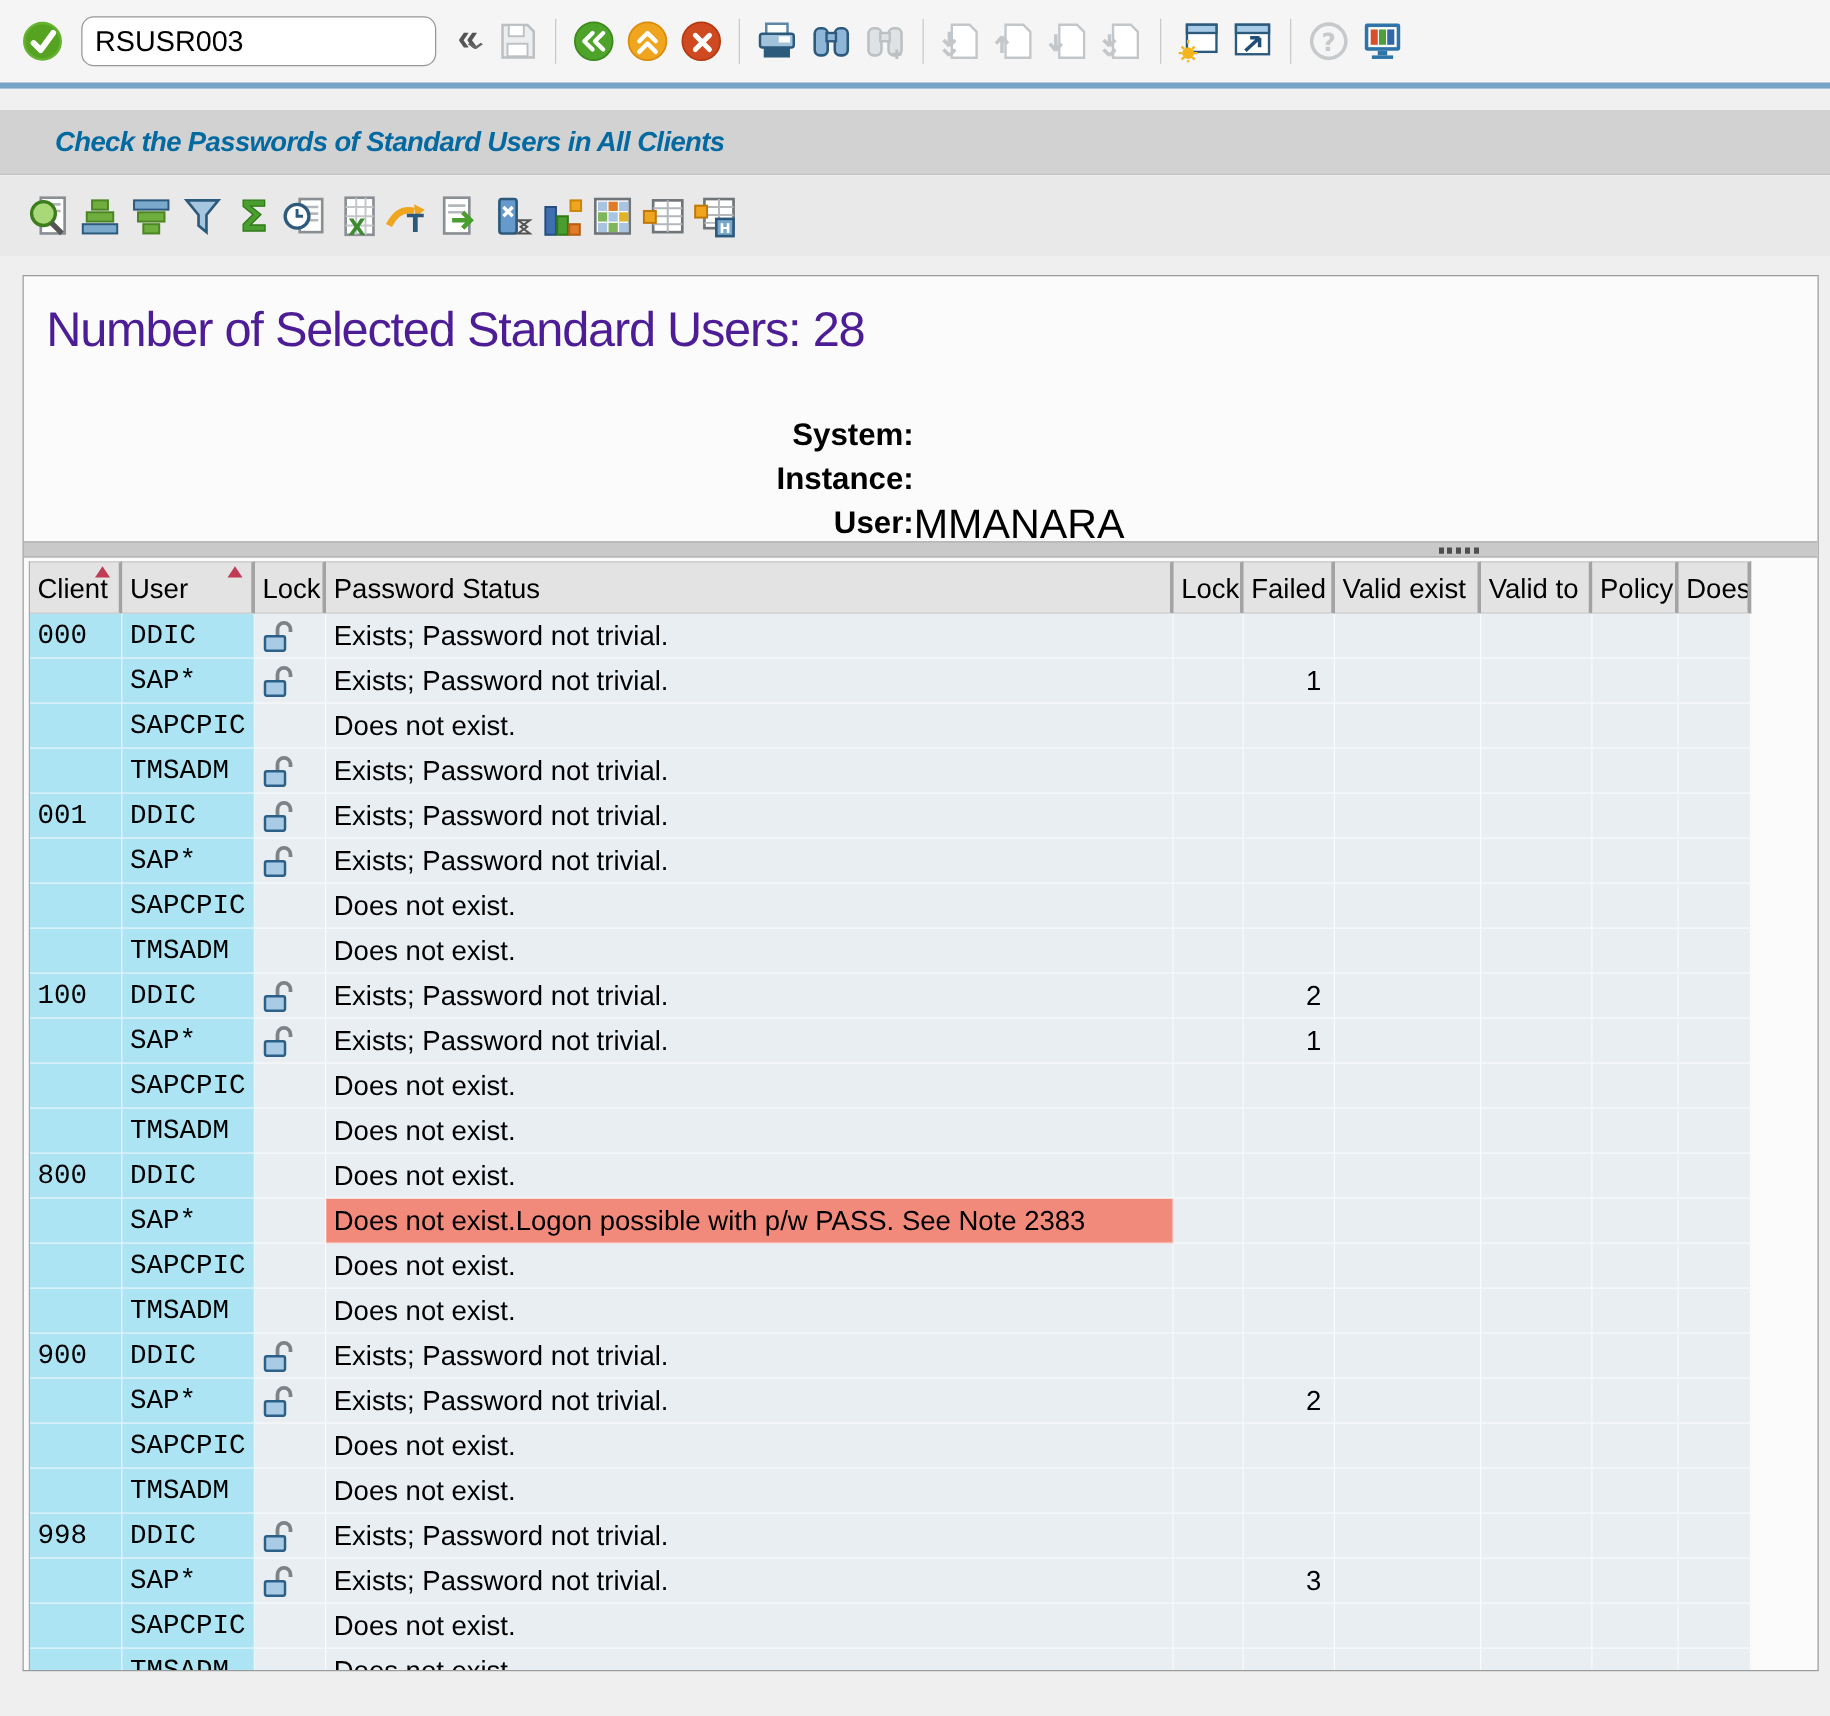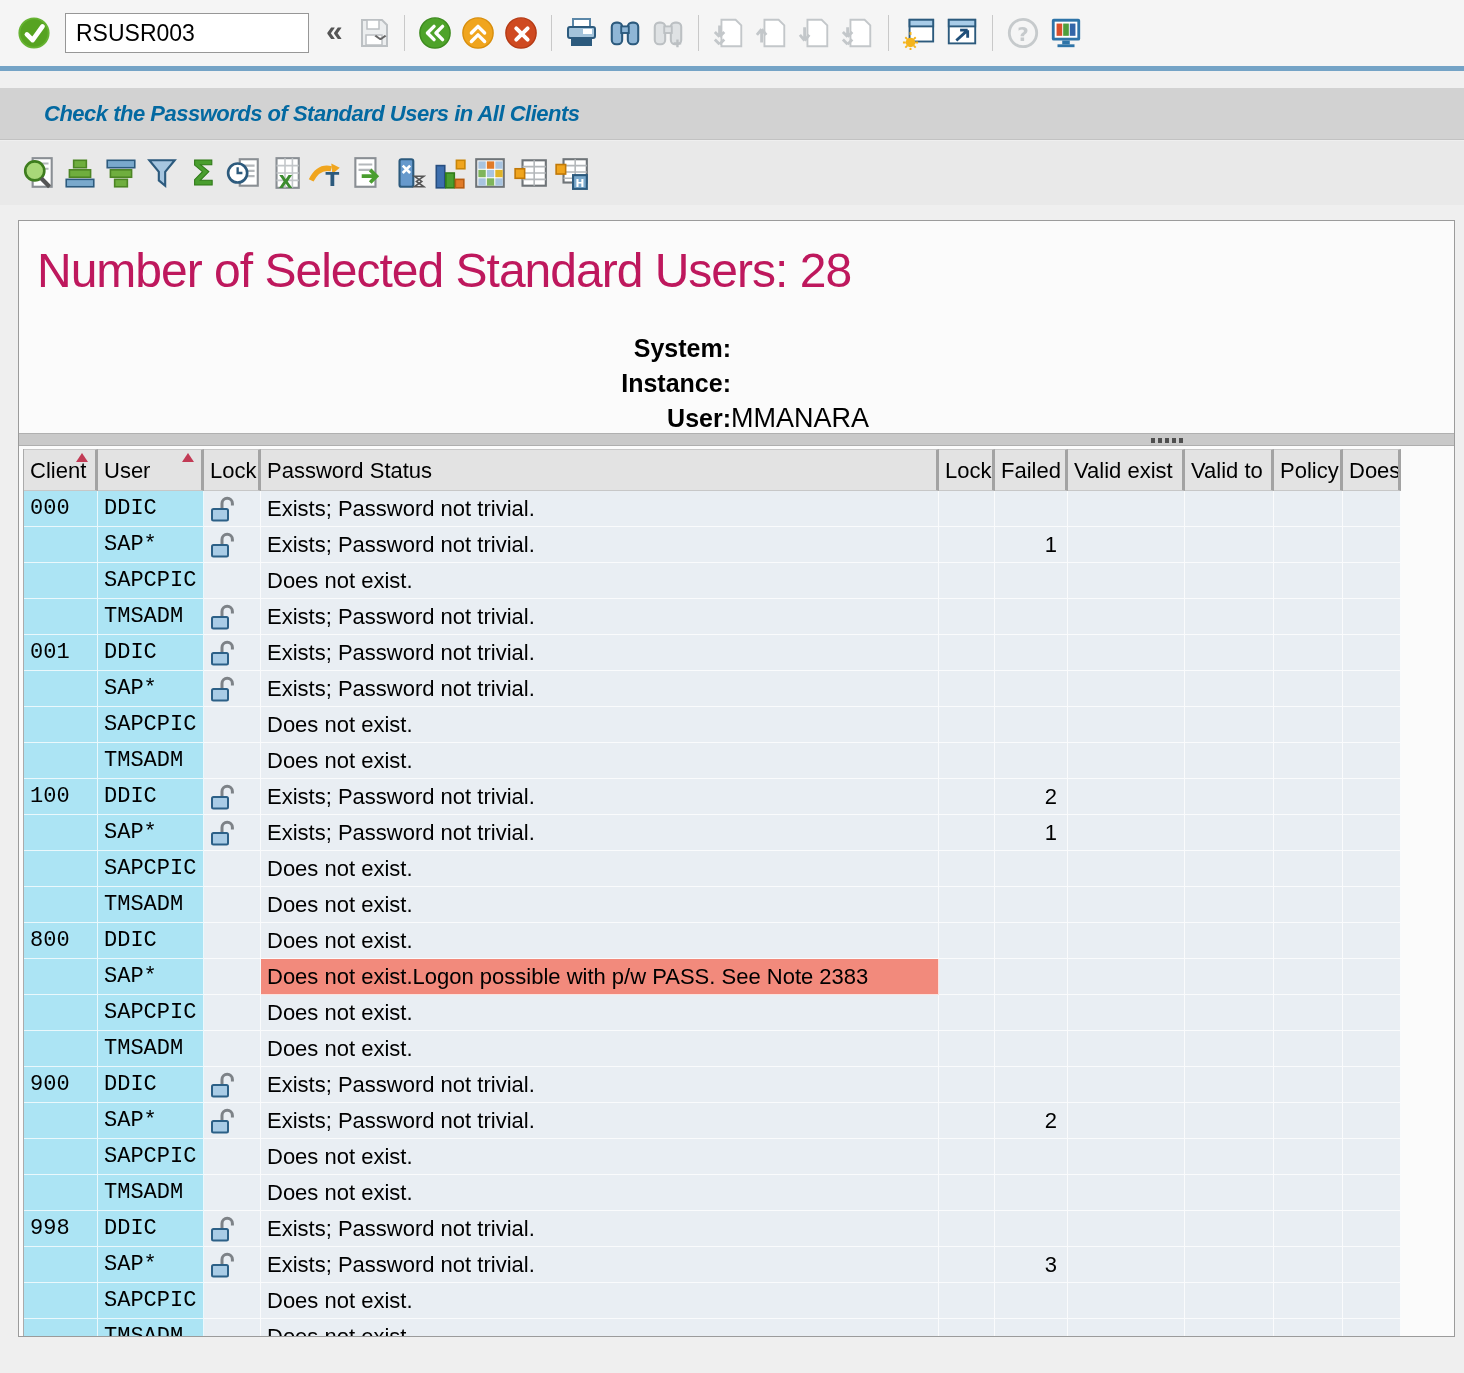--- a/index.html
+++ b/index.html
@@ -7,46 +7,46 @@
     font-family:"Liberation Sans", sans-serif; }
   .screen { position:relative; width:1464px; height:1373px; background:#efefef; }
 
   
   .std-toolbar { position:absolute; top:0; left:0; right:0; height:66px;
     background:#f5f5f5; display:flex; align-items:center; padding-left:16px; gap:7px; }
   .blue-rule { position:absolute; top:66px; left:0; right:0; height:5px; background:#74a3c6; }
   .tbi { width:36px; height:36px; flex:0 0 auto; display:flex; align-items:center; justify-content:center; }
   .tbi svg { width:34px; height:34px; }
   .vsep { width:1px; height:36px; background:#c9c9c9; margin:0 5px; flex:0 0 auto; }
-  .cmd-wrap { display:flex; align-items:center; height:40px; width:244px; background:#fff;
-    border:1px solid #979797; border-radius:0; padding:0 6px 0 10px; margin-left:6px; }
+  .cmd-wrap { display:flex; align-items:center; height:40px; width:284px; background:#fff;
+    border:1px solid #979797; border-radius:10px; padding:0 6px 0 10px; margin-left:6px; }
   .cmd-wrap input { border:none; outline:none; flex:1; font-size:23px; font-family:"Liberation Sans",sans-serif; color:#000; background:transparent; }
   .caret { color:#666; font-size:20px; line-height:20px; transform:scaleX(1.4); }
   .collapse { color:#555; font-size:30px; font-weight:bold; margin:0 6px 4px 10px; }
 
   
   .gap-strip { position:absolute; top:71px; left:0; right:0; height:17px; background:#f0f0f0; }
   .title-bar { position:absolute; top:88px; left:0; right:0; height:52px; background:#d2d2d2;
     display:flex; align-items:center; padding-left:44px; border-bottom:1px solid #c2c2c2; }
   .title-bar span { font-size:22px; font-weight:bold; font-style:italic; color:#0369a1; letter-spacing:-.5px; }
 
   
   .app-toolbar { position:absolute; top:141px; left:0; right:0; height:64px; background:#e9e9e9;
     display:flex; align-items:center; padding-left:20px; gap:4px; }
   .abi { width:37px; height:37px; display:flex; align-items:center; justify-content:center; }
   .abi svg { width:36px; height:36px; }
 
   
   .content { position:absolute; left:18px; top:220px; right:9px; bottom:36px;
     background:#fbfbfb; border:1px solid #9b9b9b; overflow:hidden; }
-  .heading { position:absolute; top:22px; left:18px; font-size:48px; color:#be185d; letter-spacing:-1px; }
+  .heading { position:absolute; top:22px; left:18px; font-size:39px; color:#4c1d95; letter-spacing:-1px; }
   .fields { position:absolute; top:110px; left:18px; right:20px; }
   .frow { display:flex; height:35px; align-items:center;text-align:right; }
   .frow .flabel { flex:0 0 694px; font-size:25px; font-weight:bold; color:#000; }
-  .frow .fvalue { font-size:27px; color:#000; }
+  .frow .fvalue { font-size:33px; color:#000; }
   .redacted { width:78px; height:26px;
     background:linear-gradient(to right,#a7a7a7 0 66%,#c7c7c7 66% 100%); }
 
   .splitter { position:absolute; top:212px; left:0; right:0; height:13px; background:#c9c9c9;
     border-top:1px solid #b0b0b0; border-bottom:1px solid #aeaeae; }
   .grip { position:absolute; left:1132px; top:4px; width:34px; height:5px;
     background:repeating-linear-gradient(90deg,#4f4f4f 0 4px,transparent 4px 7px); }
 
   
   .alv { position:absolute; top:228px; left:4px; width:1378px; border-left:1px solid #ababab; }

